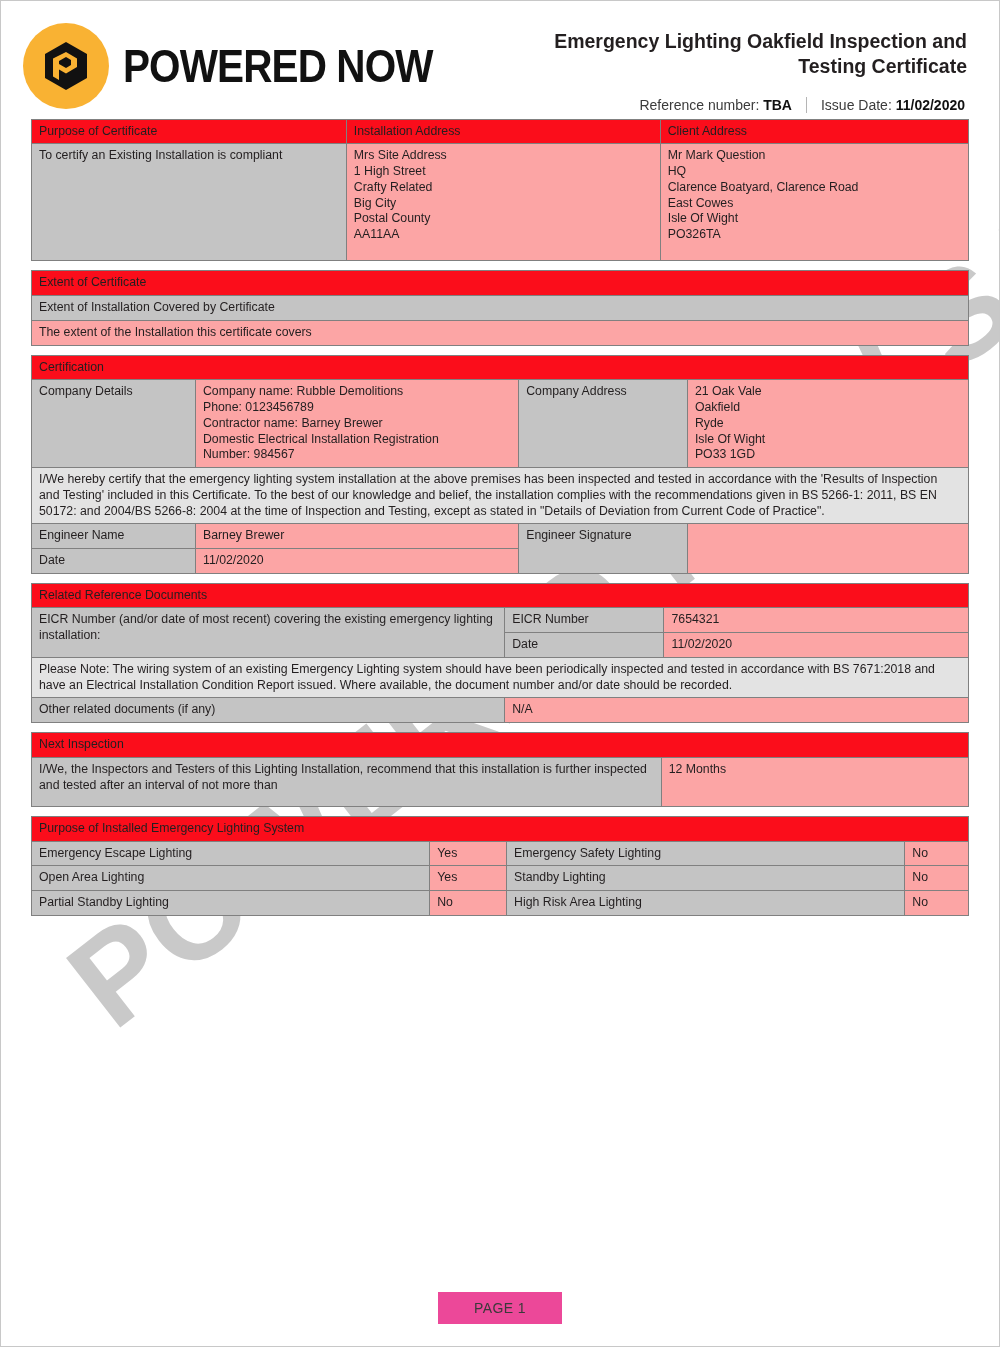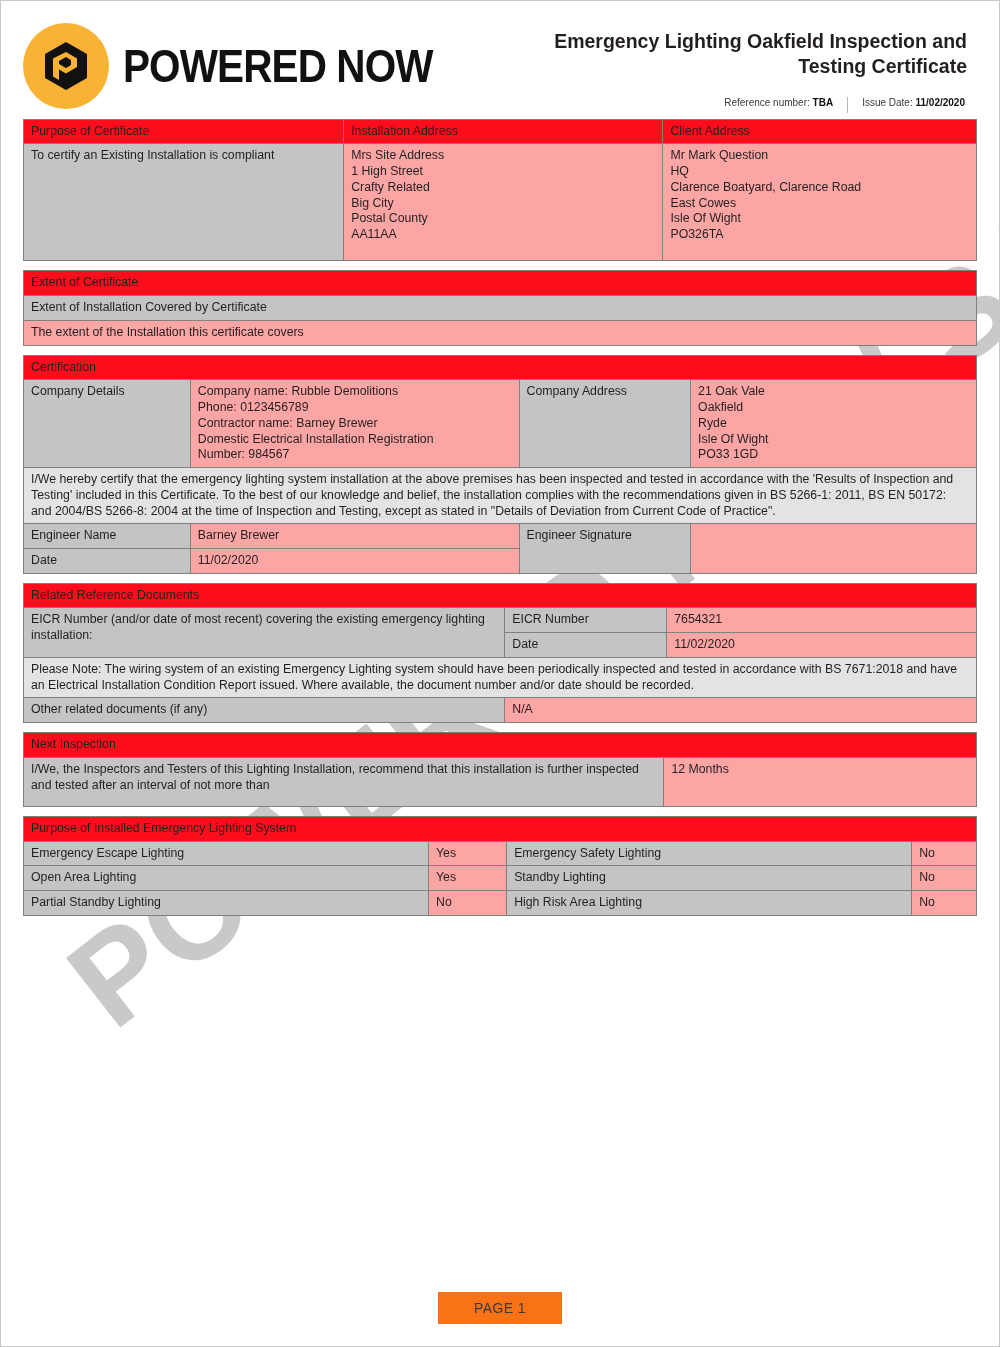--- a/index.html
+++ b/index.html
@@ -59,31 +59,31 @@
     transform-origin:left center;
     white-space:nowrap;
   }
   .header-right{text-align:right;padding-top:10px;}
   .doc-title{
     font-size:19.5px;font-weight:bold;color:#231f20;
     line-height:1.3;max-width:470px;margin-left:auto;
   }
   .meta-row{
     margin-top:17px;
-    font-size:10px;color:#3b3b3b;
-    display:flex;justify-content:flex-end;align-items:flex-start;gap:0;
+    font-size:14px;color:#3b3b3b;
+    display:flex;justify-content:flex-end;align-items:center;gap:0;
   }
   .meta-item{padding:0 14px;white-space:nowrap;}
   .meta-item:last-child{padding-right:2px;}
   .meta-sep{
     width:1px;height:16px;background:#b5b5b5;display:inline-block;
   }
   .meta-item b{font-weight:bold;color:#111;}
   
-  .sheet{position:relative;z-index:10;padding:0 22px;}
+  .sheet{position:relative;z-index:10;padding:0 30px;}
   table.blk{
     width:100%;border-collapse:collapse;
     table-layout:fixed;
     margin-bottom:9px;
     border:1px solid #808080;
   }
   table.blk td, table.blk th{
     border:1px solid #808080;
     padding:4px 7px;
     font-size:12.3px;
@@ -111,21 +111,21 @@
   .para{line-height:1.45;padding:6px 8px 7px 8px;}
   
   .footer{
     position:absolute;
     left:0;right:0;bottom:22px;
     text-align:center;
     z-index:10;
   }
   .pagepill{
     display:inline-block;
-    background:#f97316;
+    background:#ec4899;
     color:#3a3a3a;
     font-size:14px;
     padding:8px 36px;
     letter-spacing:.4px;
   }
 </style>
 </head>
 <body>
 
 <div class="page">

